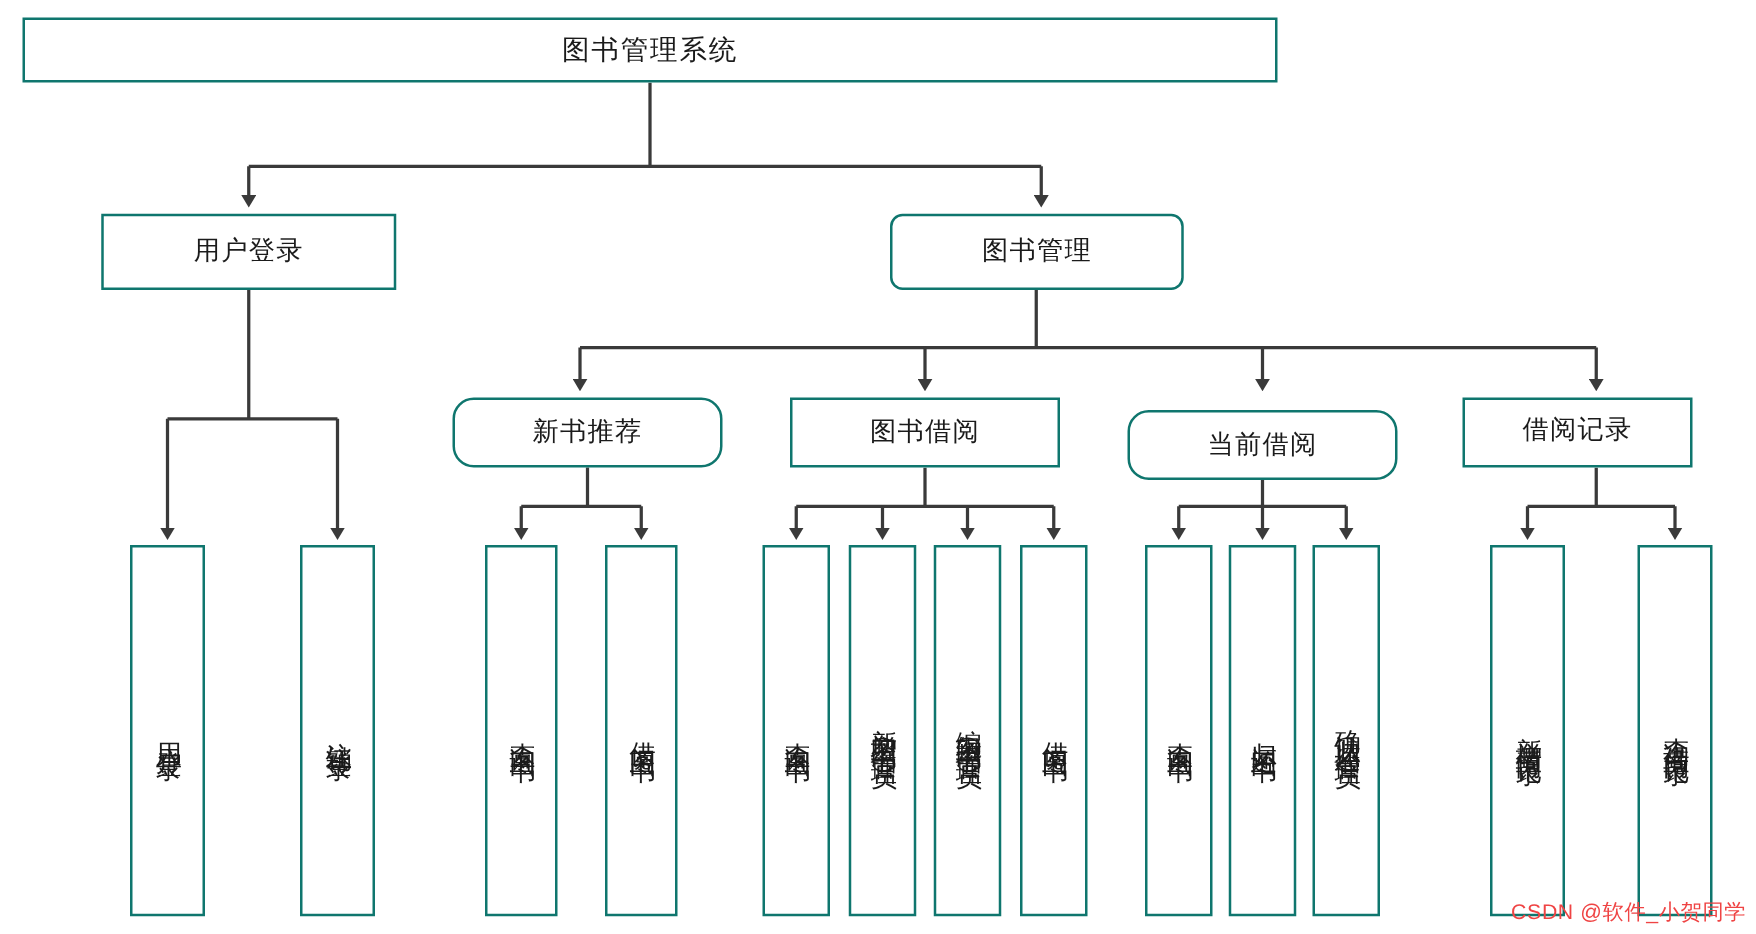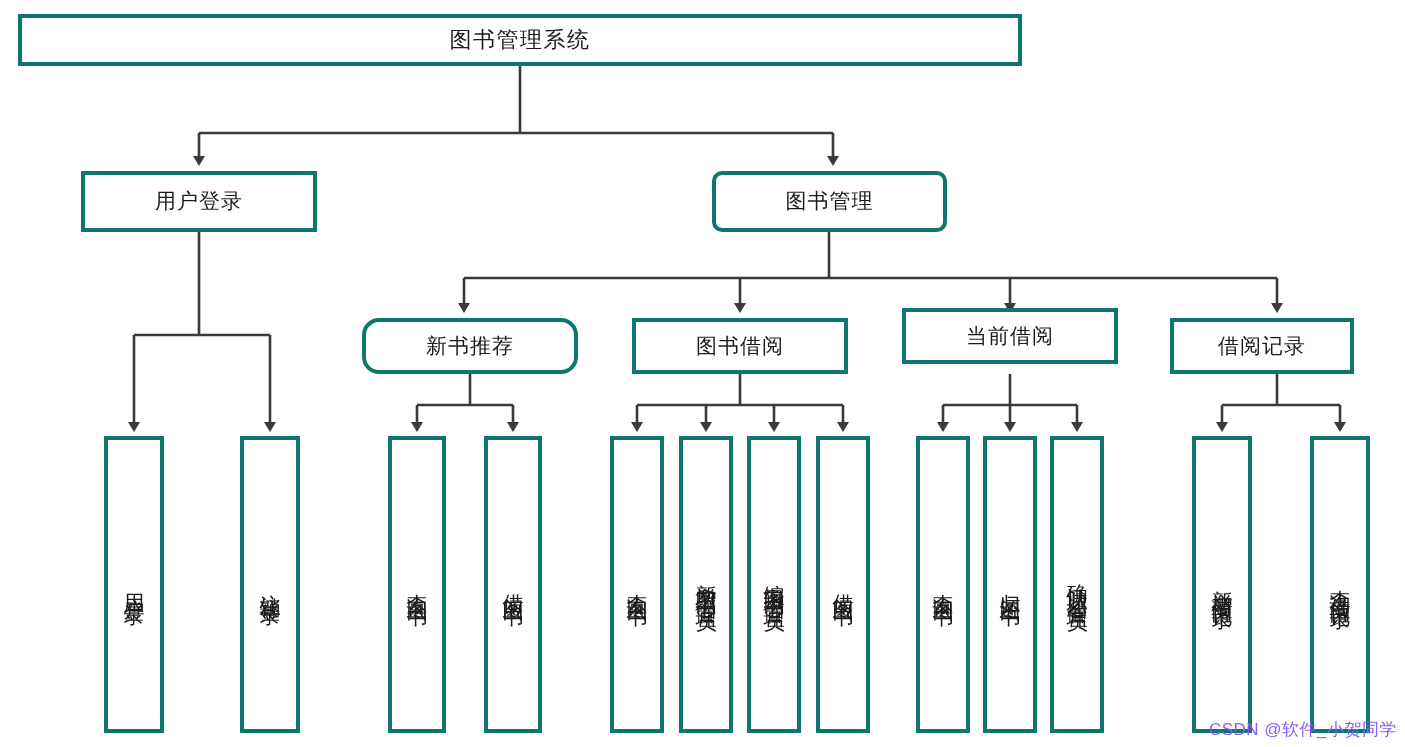--- a/index.html
+++ b/index.html
@@ -23,21 +23,21 @@
     left: 0;
     top: 0;
     width: 1405px;
     height: 747px;
     pointer-events: none;
   }
   .node {
     position: absolute;
     box-sizing: border-box;
     background: #ffffff;
-    border: 4px solid #0f766e;
+    border: 2px solid #0f766e;
     display: flex;
     align-items: center;
     justify-content: center;
     color: #1b1b1b;
     z-index: 2;
   }
   .node .lbl {
     display: block;
     text-align: center;
     line-height: 1.25;
@@ -64,21 +64,21 @@
     line-height: 1.05;
     letter-spacing: 4px;
     white-space: nowrap;
     max-height: 100%;
   }
   #watermark {
     position: absolute;
     right: 8px;
     bottom: 6px;
     font-size: 17px;
-    color: #8b5cf6;
+    color: #ef4444;
     letter-spacing: 0.5px;
     white-space: nowrap;
     z-index: 5;
   }
 </style>
 </head>
 <body>
 
 <div id="canvas">
 
@@ -142,24 +142,24 @@
   <div class="node h" style="left:712px; top:171px; width:235px; height:61px;border-radius:10px;">
     <span class="lbl">图书管理</span>
   </div>
 
   <div class="node h" style="left:362px; top:318px; width:216px; height:56px;border-radius:17px;">
     <span class="lbl">新书推荐</span>
   </div>
   <div class="node h" style="left:632px; top:318px; width:216px; height:56px;">
     <span class="lbl">图书借阅</span>
   </div>
-  <div class="node h" style="left:902px; top:308px; width:216px; height:56px;">
+  <div class="node h" style="left:902px; top:328px; width:216px; height:56px;border-radius:17px;">
     <span class="lbl">当前借阅</span>
   </div>
-  <div class="node h" style="left:1170px; top:318px; width:184px; height:56px;">
+  <div class="node h" style="left:1170px; top:318px; width:184px; height:56px;font-family:Liberation Mono, monospace;">
     <span class="lbl">借阅记录</span>
   </div>
 
   <div class="node v" style="left:104px; top:436px; width:60px; height:297px;">
     <span class="lbl">用户登录</span>
   </div>
   <div class="node v" style="left:240px; top:436px; width:60px; height:297px;">
     <span class="lbl">注销登录</span>
   </div>
 

